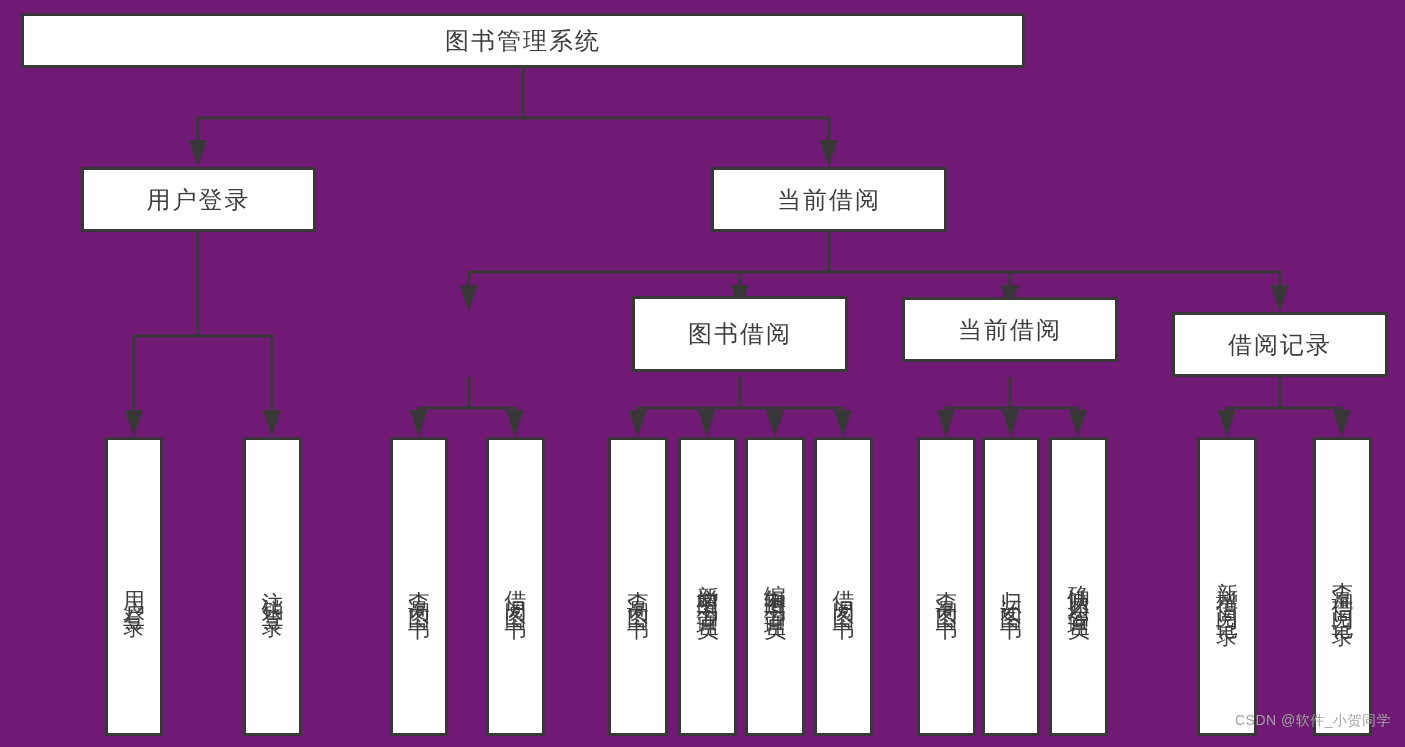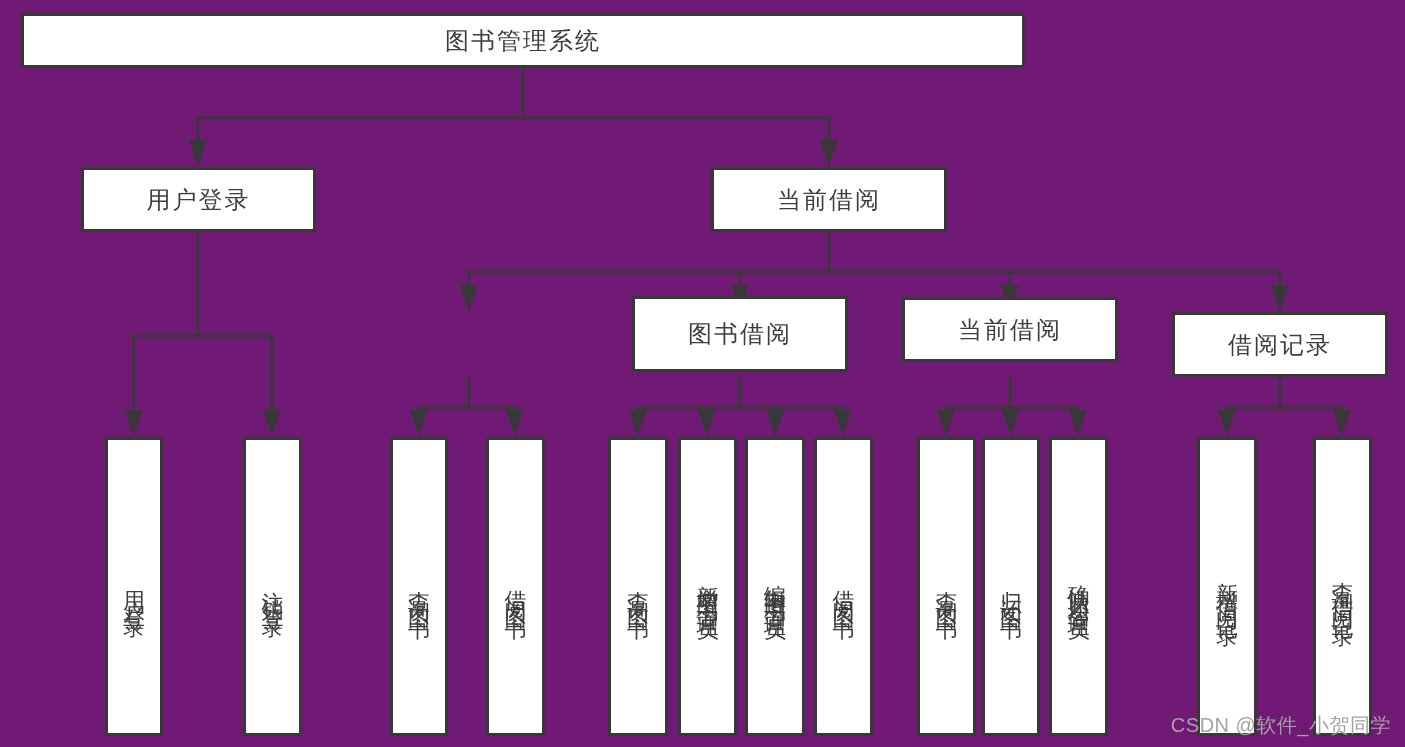--- a/index.html
+++ b/index.html
@@ -42,21 +42,21 @@
   }
   .v .vt.tight {
     letter-spacing: 5px;
     margin-bottom: -5px;
   }
   .watermark {
     position: absolute;
     z-index: 3;
     top: 712px;
     right: 14px;
-    font-size: 20px;
+    font-size: 14px;
     letter-spacing: 0.5px;
     color: #a2a2a2;
     white-space: nowrap;
   }
 </style>
 </head>
 <body>
 
 <div class="stage">
 

